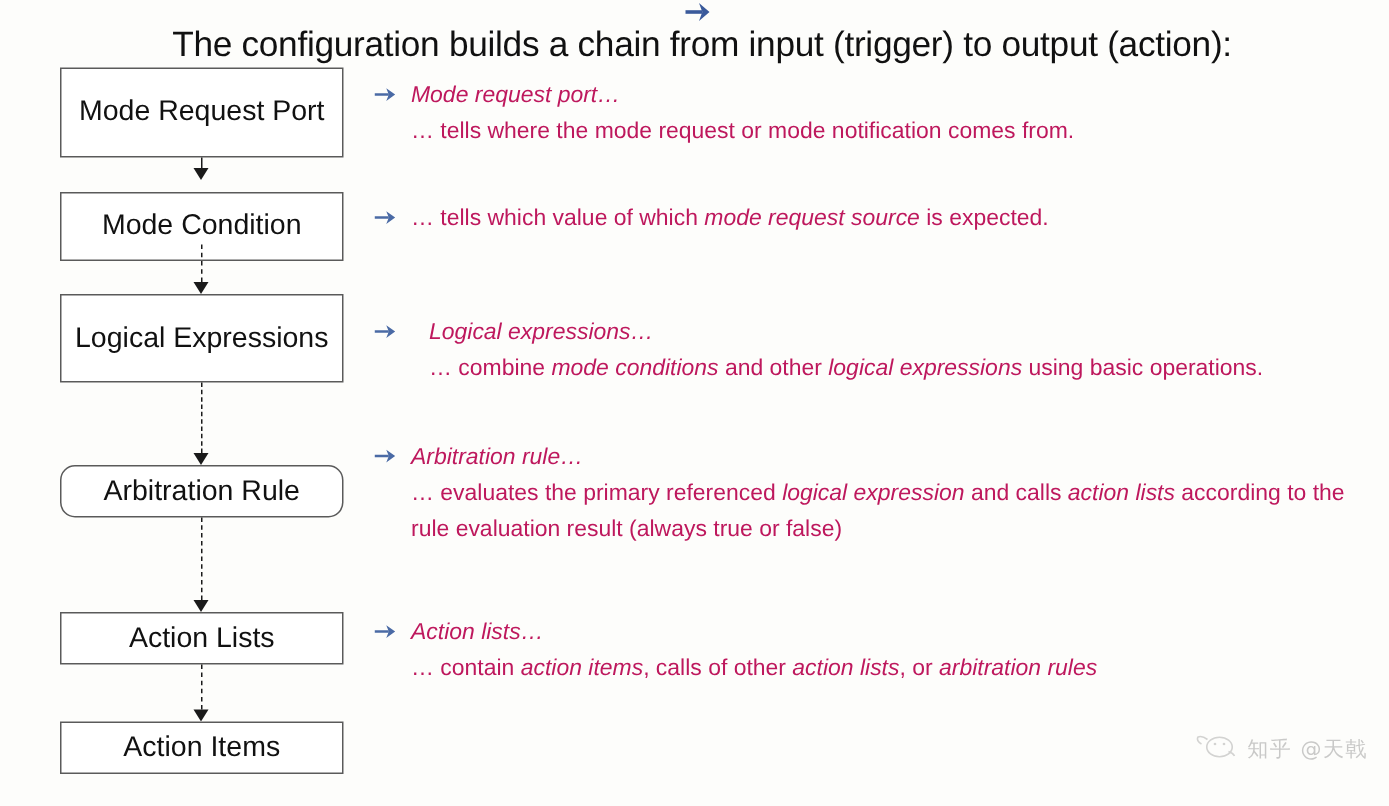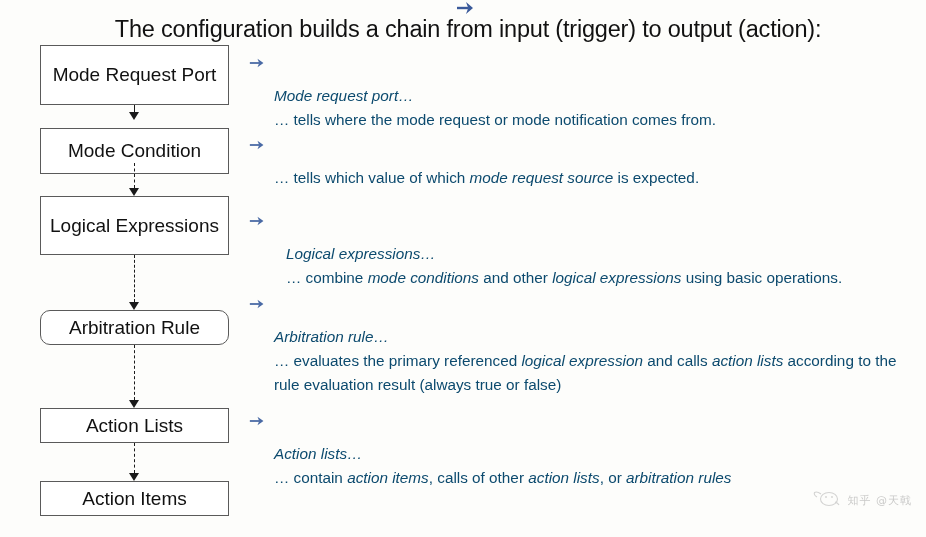--- a/index.html
+++ b/index.html
@@ -109,22 +109,21 @@
     width: 34px;
     flex: 0 0 34px;
     display: flex;
     justify-content: center;
     padding-top: 4px;
   }
   .desc-body {
     flex: 1 1 auto;
     font-size: 15.3px;
     line-height: 1.52;
-    color: #0c4a6e;
-    margin-top: 32px;
+    color: #be185d;
   }
   .desc-term {
     font-style: italic;
     display: block;
     margin-bottom: 1px;
   }
   .desc-text {
     display: block;
   }
   .desc-text em { font-style: italic; }
@@ -136,21 +135,21 @@
     right: 14px;
     bottom: 26px;
     display: flex;
     align-items: center;
     gap: 7px;
     opacity: 0.36;
     color: #6f6f6f;
     pointer-events: none;
   }
   .wm-text {
-    font-size: 11px;
+    font-size: 14px;
     letter-spacing: 1px;
     font-family: "DejaVu Sans", sans-serif;
   }
 </style>
 </head>
 <body>
 
 <div class="header">
   <span class="header-bullet">
     <svg width="20" height="16" viewBox="0 0 20 16" aria-hidden="true">

